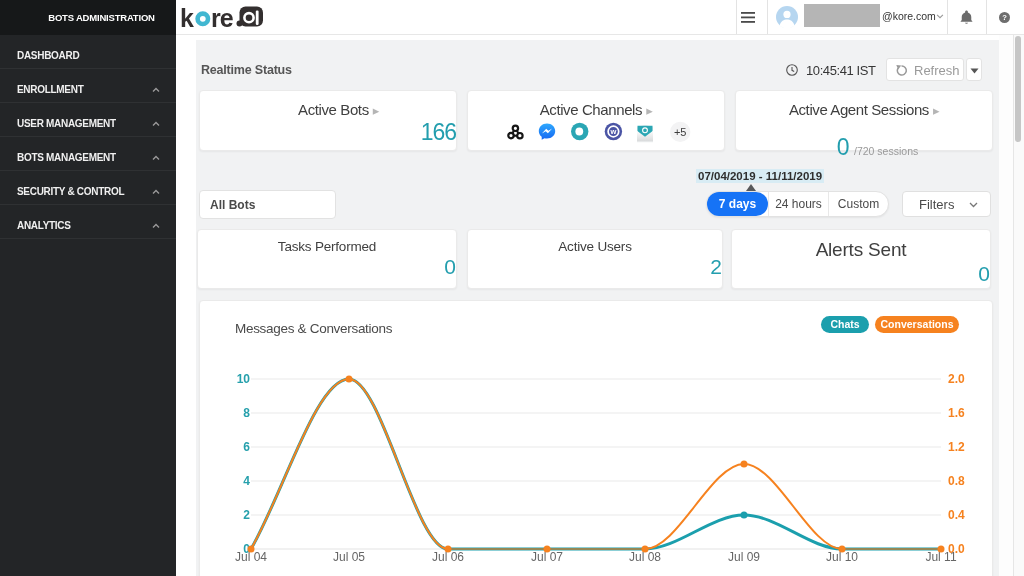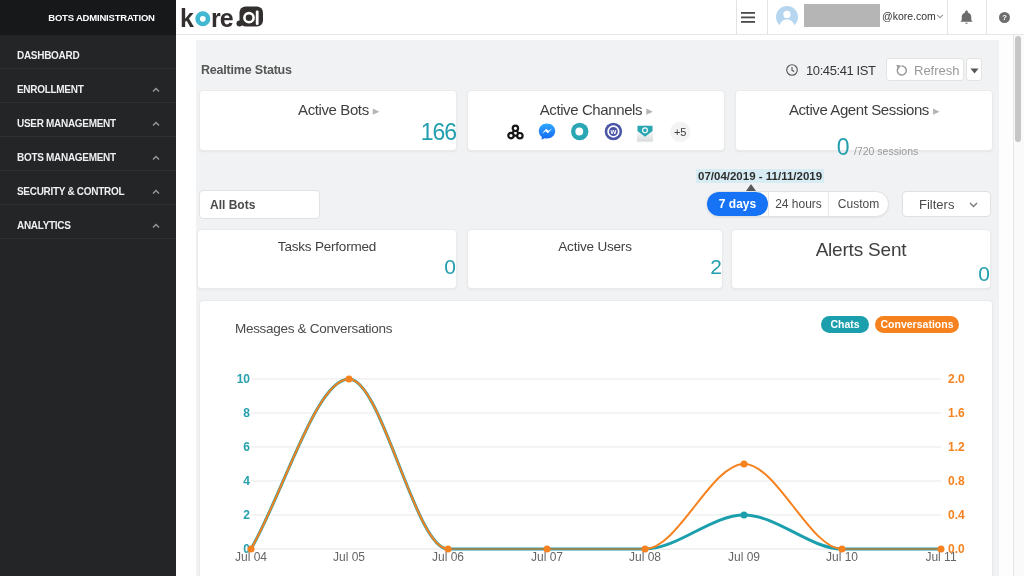--- a/index.html
+++ b/index.html
@@ -149,21 +149,21 @@
   <div class="cardtitle" style="margin-top:10px;">Active Agent Sessions<span class="gt">▸</span></div>
   <div style="text-align:center; margin-top:16px;"><span class="num" style="font-size:23px;">0</span>
     <span style="font-size:10.5px; color:#9a9a9a;"> /720 sessions</span></div>
 </div>
 
 <div class="abs" style="left:696px; top:169px; height:14px; background:#d8ecf4; font-size:11.5px; font-weight:bold; color:#2e2e2e; line-height:14px; white-space:nowrap; padding:0 2px;">07/04/2019 - 11/11/2019</div>
 <svg class="abs" style="left:746px; top:184px;" width="10" height="7" viewBox="0 0 10 7">
     <path d="M0 7 L5 0 L10 7 Z" fill="#58595b"></path>
   </svg>
 
-<div class="abs" style="left:199px; top:190px; width:121px; height:29px; background:#fff; border:1px solid #e2e2e2; border-radius:4px;">
+<div class="abs" style="left:199px; top:190px; width:137px; height:29px; background:#fff; border:1px solid #e2e2e2; border-radius:4px;">
   <span style="position:absolute; left:10px; top:7px; font-size:12px; font-weight:bold; color:#4a4a4a;">All Bots</span>
 </div>
 
 <div class="pillgroup">
   <div class="seg" style="width:61px; background:#1673f6; color:#fff; font-weight:bold; border-radius:13px;">7 days</div>
   <div class="seg" style="width:60px; border-left:1px solid #e8e8e8;">24 hours</div>
   <div class="seg" style="width:60px; border-left:1px solid #e8e8e8;">Custom</div>
 </div>
 
 <div class="abs" style="left:902px; top:191px; width:89px; height:26px; background:#fff; border:1px solid #e0e0e0; border-radius:4px;">

